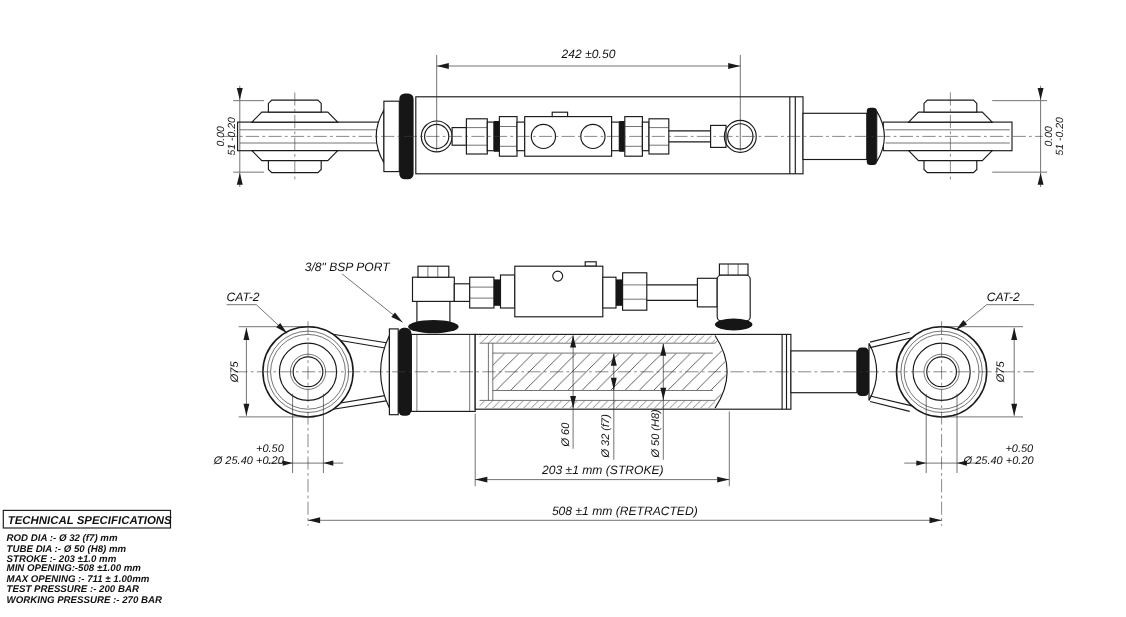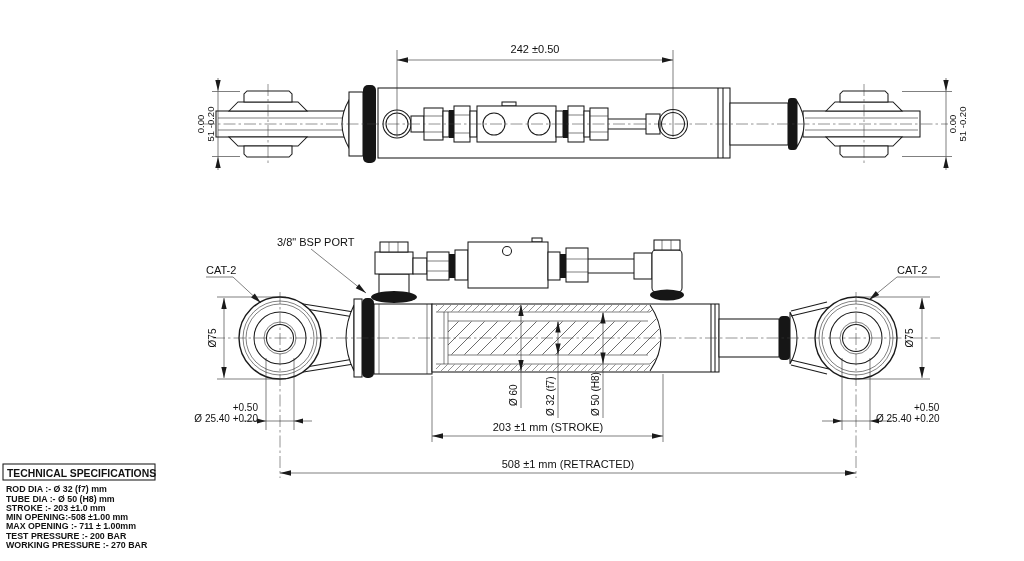--- a/index.html
+++ b/index.html
@@ -1,16 +1,16 @@
 <!DOCTYPE html>
 <html><head>
 <meta charset="utf-8">
 <style>
   html,body{margin:0;padding:0;background:#fff;}
-  #page{position:relative;width:1024px;height:561px;background:#fff;overflow:hidden;}
+  #page{position:relative;width:1024px;height:561px;background:#fff;overflow:hidden;font-style:italic;}
   svg{display:block;}
   svg text{fill:#111;font-family:"Liberation Sans",sans-serif;}
   .ow{fill:#fff;stroke:#1a1a1a;stroke-width:1.05;}
   .hv{fill:#fff;stroke:#1a1a1a;stroke-width:1.4;}
   .on{fill:none;stroke:#1a1a1a;stroke-width:1.05;}
   .th{fill:none;stroke:#2a2a2a;stroke-width:0.6;}
   .cl{fill:none;stroke:#3a3a3a;stroke-width:0.55;stroke-dasharray:12 3 2.5 3;}
   .bk{fill:#161616;stroke:none;}
   .ar{fill:#1a1a1a;stroke:none;}
   .dt{font-size:11px;}

